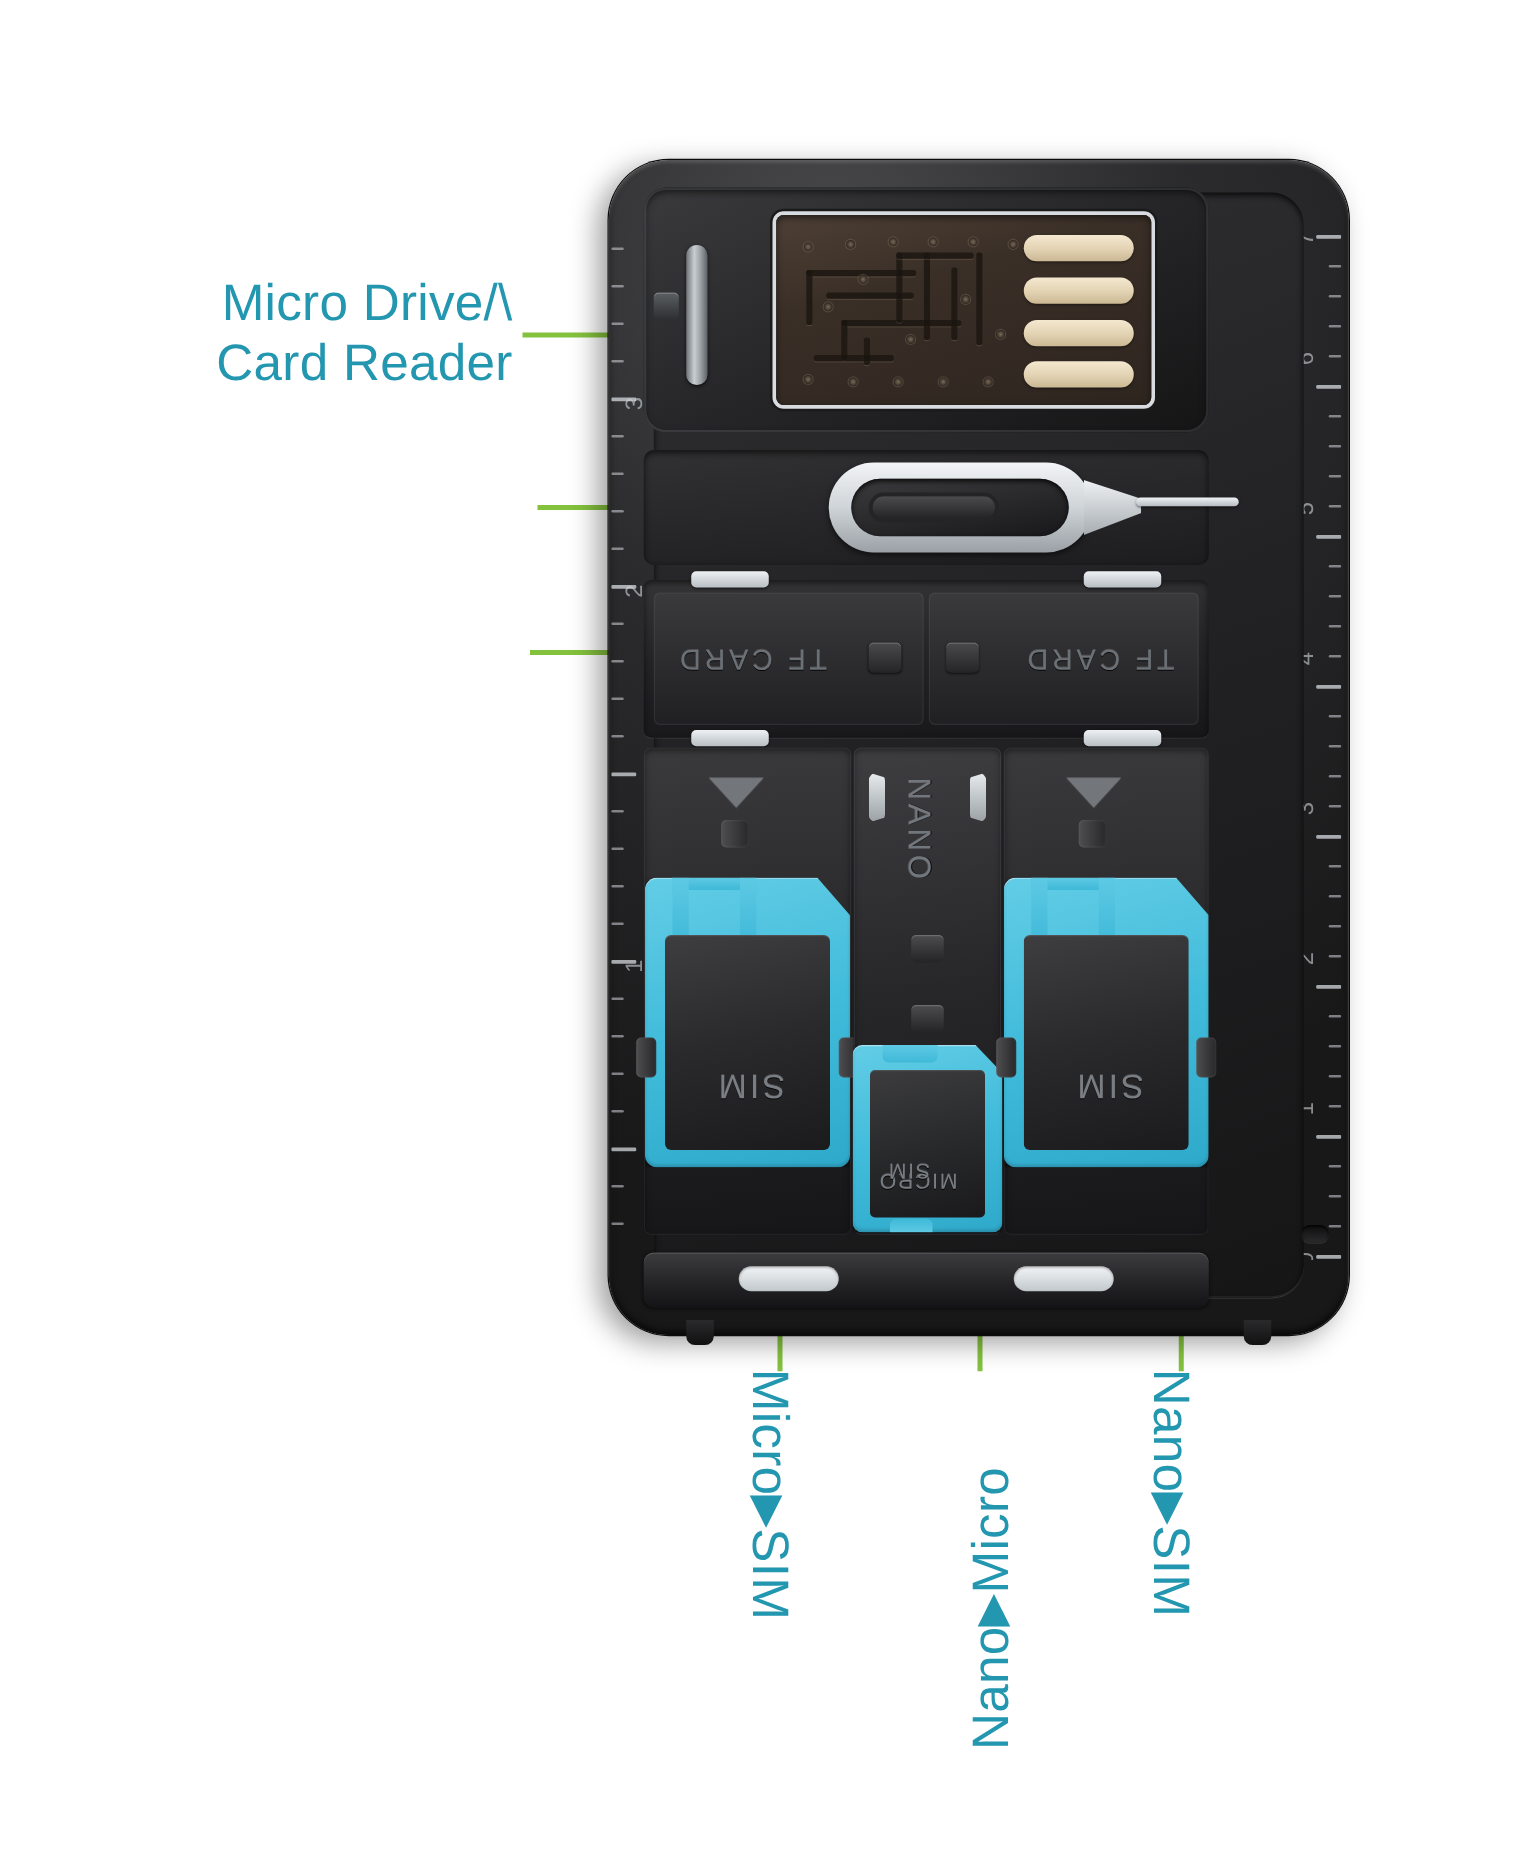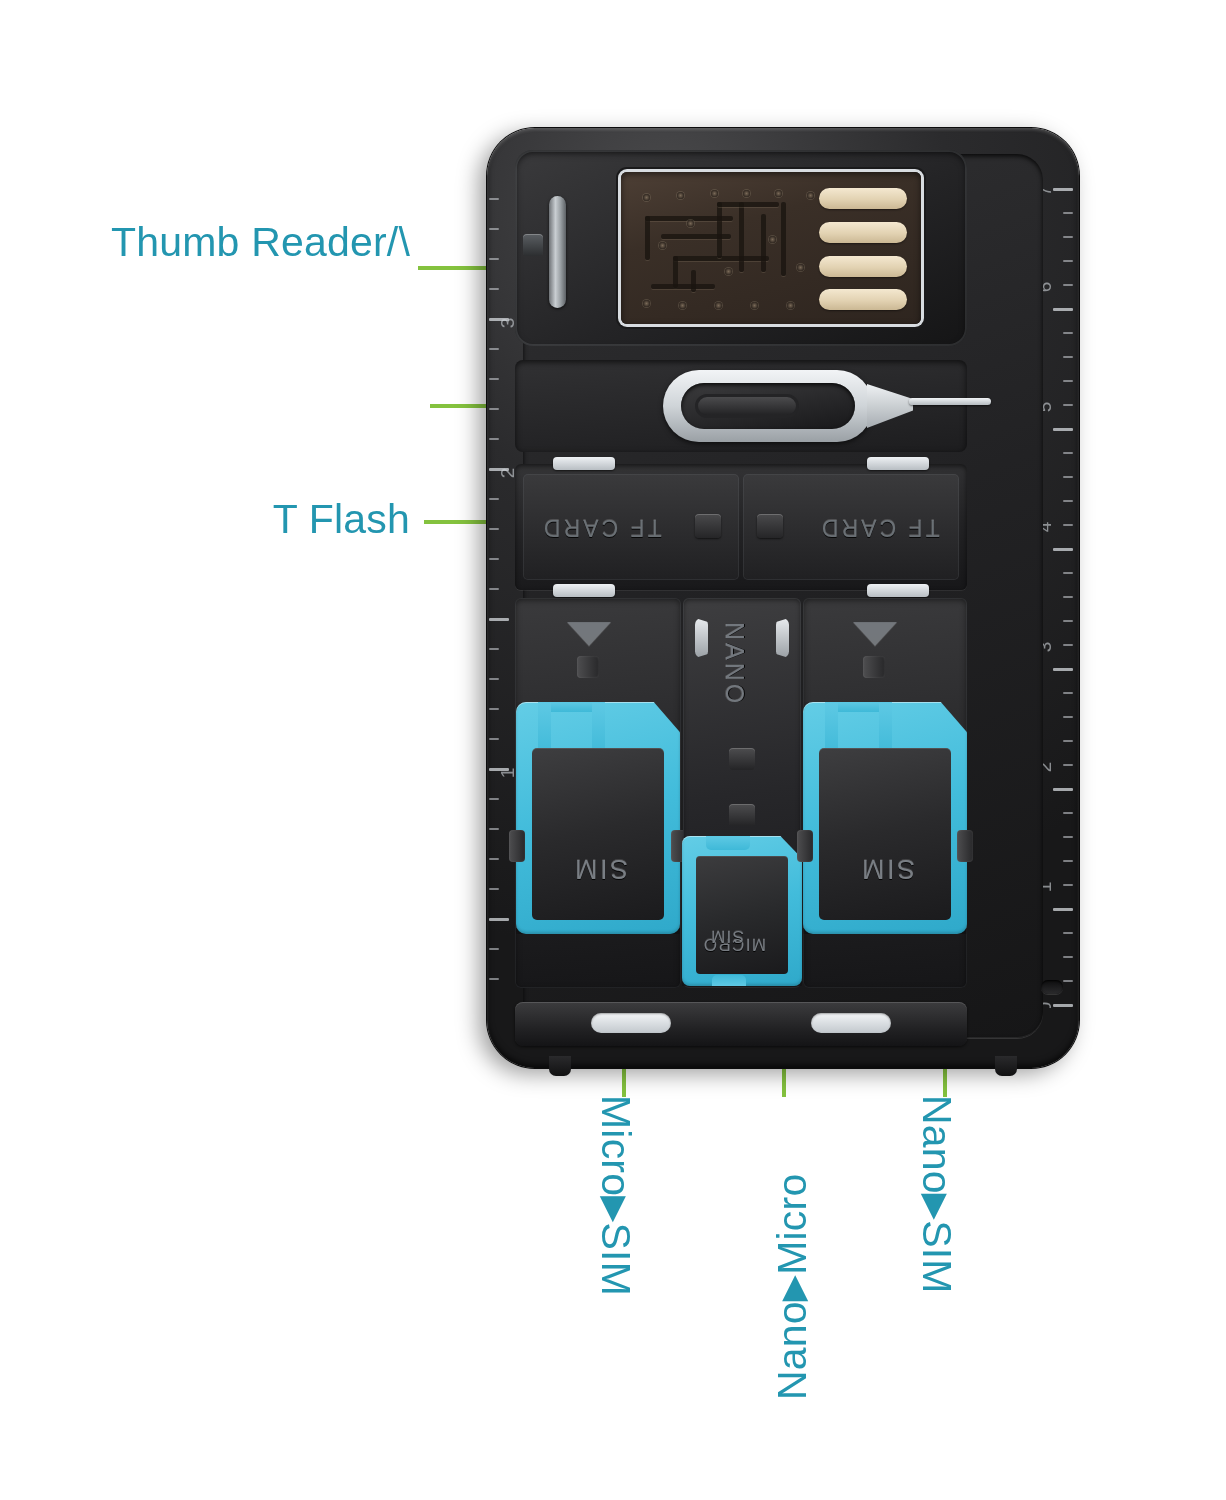--- a/index.html
+++ b/index.html
@@ -452,27 +452,25 @@
     background: linear-gradient(180deg,#0d0d0e,#2b2b2d);
     box-shadow: inset 0 1px 2px rgba(0,0,0,.9), 0 1px 0 rgba(255,255,255,.12);
   }
 </style>
 </head>
 <body>
 
 <div id="stage">
 
   <div class="lbl lbl-left" style="left:60px; top:218px; width:350px;">
-    <div>Thumb Reader/\</div>
+    <div>Micro Drive/\</div>
+    <div>Card Reader</div>
   </div>
 
 
-  <div class="lbl lbl-left" style="left:60px; top:495px; width:350px;">
-    <div>T Flash</div>
-  </div>
 
   <div class="leader leader-h" style="left:418px; top:266px; width:315px;"></div>
   <div class="leader leader-h" style="left:430px; top:404px; width:250px;"></div>
   <div class="leader leader-h" style="left:424px; top:520px; width:250px;"></div>
 
   <div class="leader leader-v" style="left:622px; top:960px; height:137px;"></div>
   <div class="leader leader-v" style="left:782px; top:960px; height:137px;"></div>
   <div class="leader leader-v" style="left:943px; top:960px; height:137px;"></div>
 
   <div class="lbl lbl-vert rot-cw" style="left:640px; top:1095px;">

